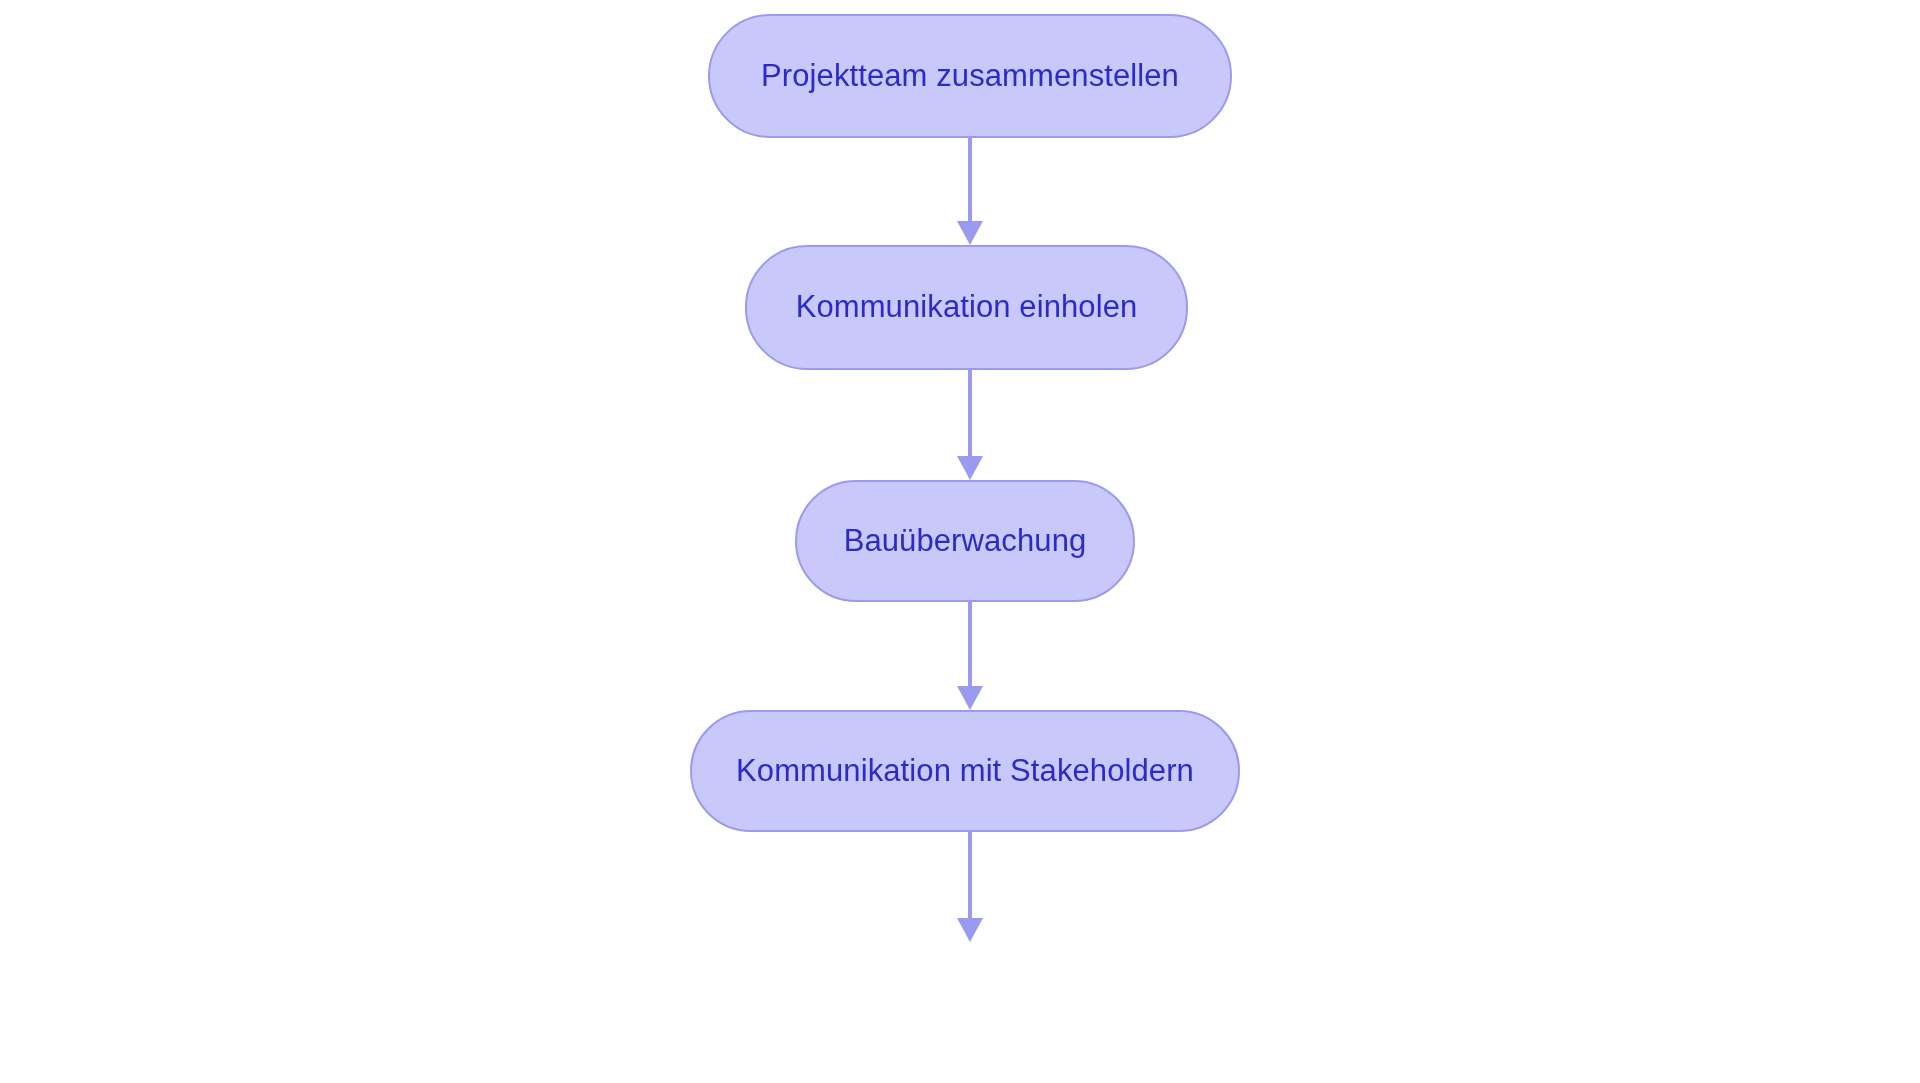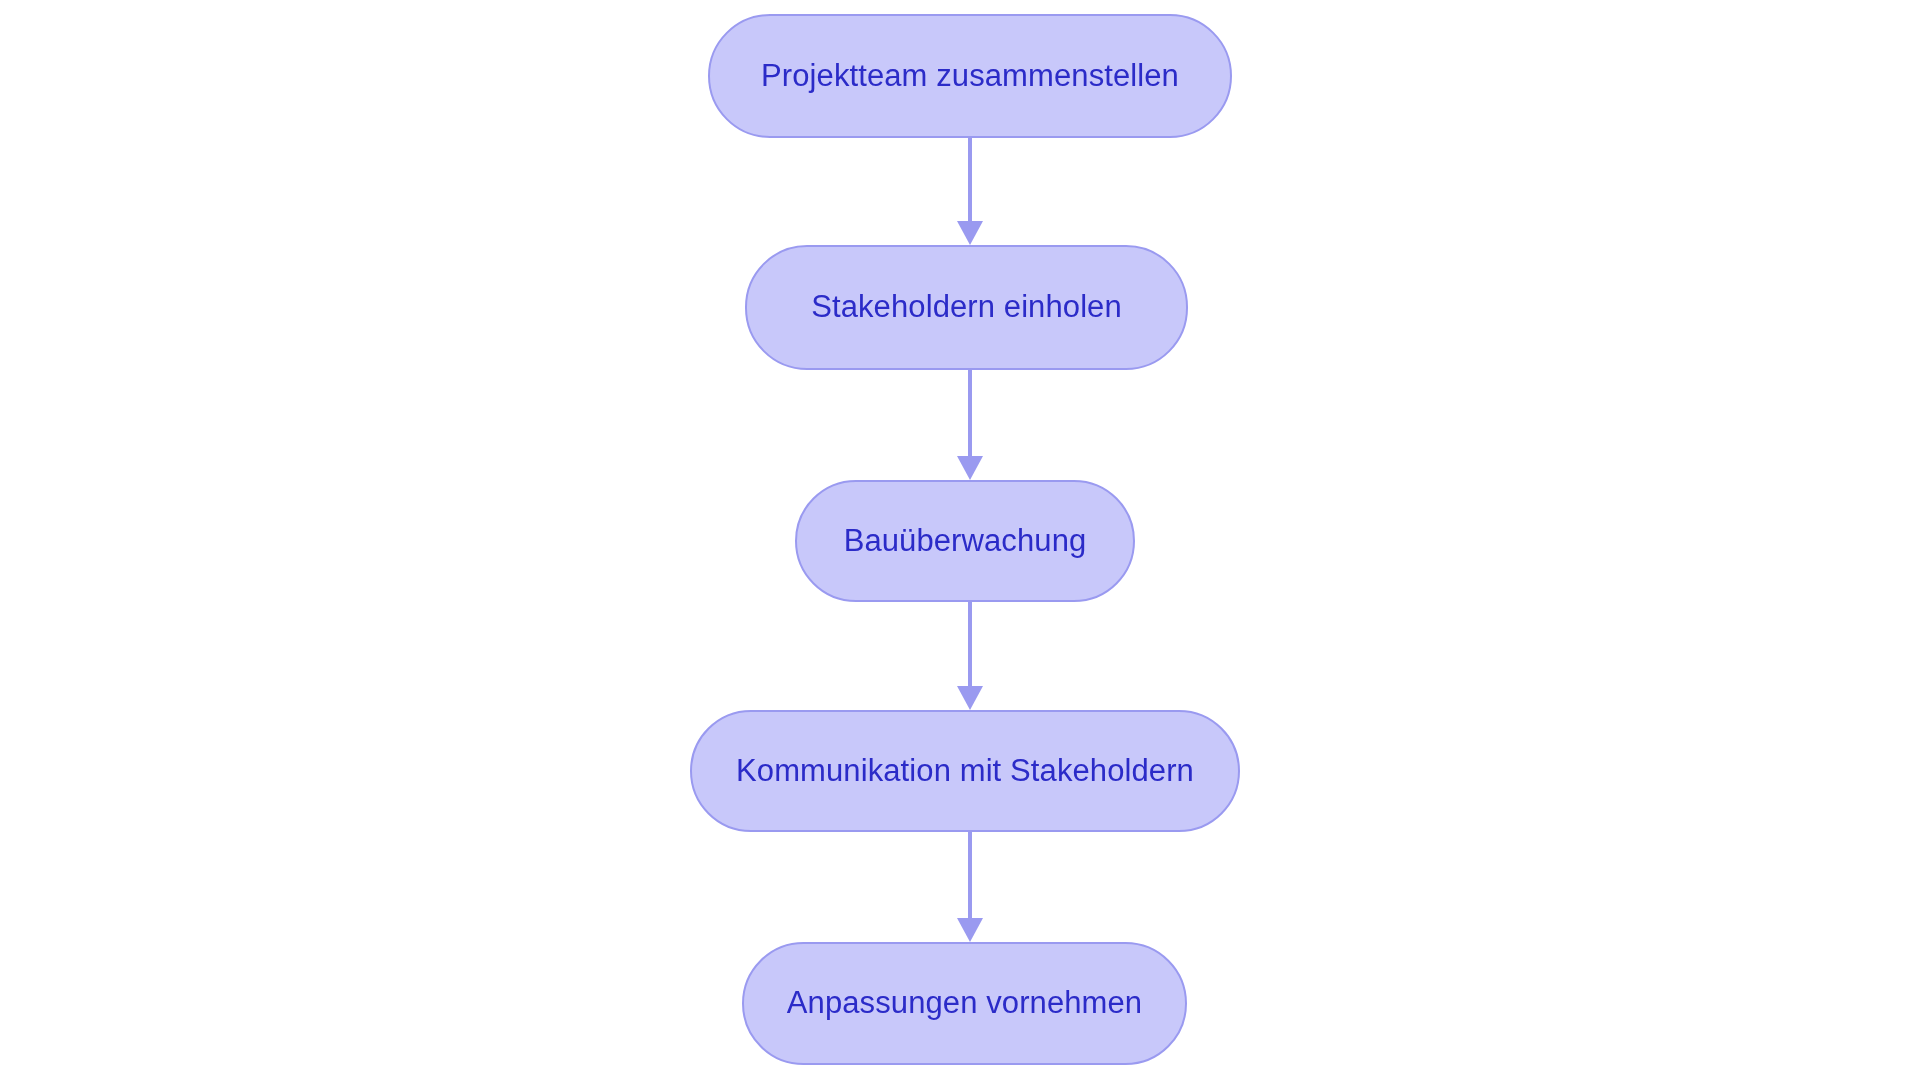--- a/index.html
+++ b/index.html
@@ -101,29 +101,26 @@
     </g>
   </svg>
 
   <div id="node-layer">
 
     <div class="flow-node" id="node-0">
       <span class="node-label">Projektteam zusammenstellen</span>
     </div>
 
     <div class="flow-node" id="node-1">
-      <span class="node-label">Stakeholdern einholen</span>
+      <span class="node-label">Kommunikation einholen</span>
     </div>
 
     <div class="flow-node" id="node-3">
       <span class="node-label">Kommunikation mit Stakeholdern</span>
     </div>
 
     <div class="flow-node" id="node-2">
       <span class="node-label">Bauüberwachung</span>
     </div>
 
-    <div class="flow-node" id="node-4">
-      <span class="node-label">Anpassungen vornehmen</span>
-    </div>
 
   </div>
 </div>
 
 </body></html>

